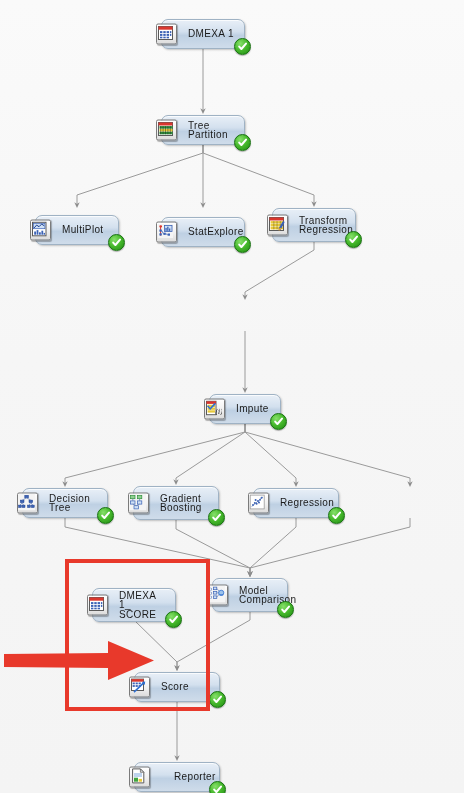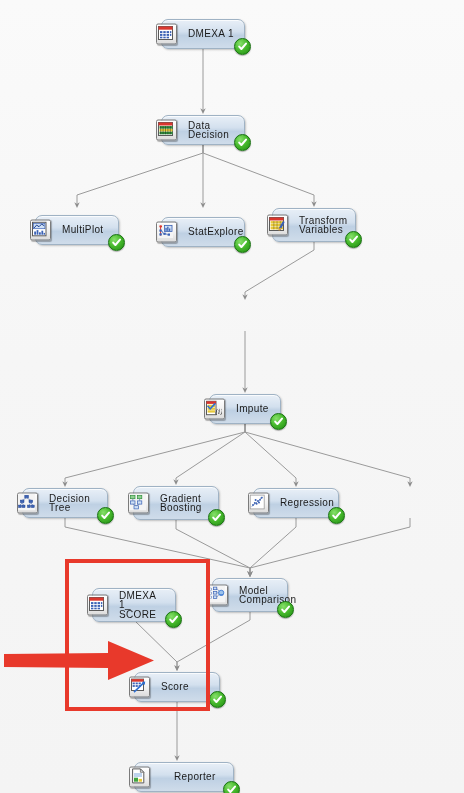--- a/index.html
+++ b/index.html
@@ -158,21 +158,21 @@
           <g fill="#1b1b1b" opacity=".45">
             <rect x="3.2" y="5.6" width="1" height="8.2"></rect>
               <rect x="5.6" y="5.6" width="1" height="8.2"></rect>
             <rect x="8" y="5.6" width="1" height="8.2"></rect>
               <rect x="10.4" y="5.6" width="1" height="8.2"></rect>
             <rect x="12.8" y="5.6" width="1" height="8.2"></rect>
           </g>
         </g>
       </svg>
     </span>
-    <span class="label">Data Decision</span>
+    <span class="label">Tree Partition</span>
     <span class="badge">
       <svg width="11" height="11" viewBox="0 0 11 11">
           <path d="M2.2,5.6 L4.4,8 L9,2.6" stroke="#ffffff" stroke-width="2" fill="none" stroke-linecap="round" stroke-linejoin="round"></path>
         </svg>
     </span>
   </div>
 
   <div class="node" id="n-multiplot" style="left:35px;top:215px;width:84px;">
     <span class="nicon">
       <svg width="17" height="17" viewBox="0 0 17 17">
@@ -240,21 +240,21 @@
         <g fill="#1b1b1b" opacity=".35">
           <rect x="5.4" y="5.6" width=".9" height="8.3"></rect>
             <rect x="8.6" y="5.6" width=".9" height="8.3"></rect>
           <rect x="11.8" y="5.6" width=".9" height="8.3"></rect>
         </g>
         <path d="M11.8,13.4 L15.4,6.8" stroke="#3b62b5" stroke-width="2.2" stroke-linecap="round"></path>
         <path d="M11.2,14.2 L12.4,13.2" stroke="#e0a23a" stroke-width="1.6" stroke-linecap="round"></path>
       </svg>
     </span>
     <span class="label">Transform
-Variables</span>
+Regression</span>
     <span class="badge">
       <svg width="11" height="11" viewBox="0 0 11 11">
           <path d="M2.2,5.6 L4.4,8 L9,2.6" stroke="#ffffff" stroke-width="2" fill="none" stroke-linecap="round" stroke-linejoin="round"></path>
         </svg>
     </span>
   </div>
 
 
   <div class="node" id="n-impute" style="left:209px;top:394px;width:72px;">
     <span class="nicon">
@@ -435,21 +435,21 @@
       </svg>
     </span>
     <span class="label">Score</span>
     <span class="badge">
       <svg width="11" height="11" viewBox="0 0 11 11">
           <path d="M2.2,5.6 L4.4,8 L9,2.6" stroke="#ffffff" stroke-width="2" fill="none" stroke-linecap="round" stroke-linejoin="round"></path>
         </svg>
     </span>
   </div>
 
-  <div class="node" id="n-reporter" style="left:134px;top:762px;width:100px;padding-left:39px;">
+  <div class="node" id="n-reporter" style="left:134px;top:762px;width:86px;padding-left:39px;">
     <span class="nicon">
       <svg width="17" height="17" viewBox="0 0 17 17">
         <path d="M2.6,1.4 L10.4,1.4 L13.8,4.8 L13.8,15.4 L2.6,15.4 Z" fill="#ffffff" stroke="#5a5a5a" stroke-width="1"></path>
         <path d="M10.4,1.4 L10.4,4.8 L13.8,4.8 Z" fill="#dcdcdc" stroke="#5a5a5a" stroke-width=".7"></path>
         <g fill="#7fa8dc">
             <rect x="4" y="6" width="8" height="1"></rect>
             <rect x="4" y="8" width="8" height="1"></rect>
           </g>
         <rect x="4" y="10.2" width="4" height="4" fill="#3fa63f"></rect>
         <rect x="8.6" y="11.4" width="3.4" height="2.8" fill="#e8c93a"></rect>

